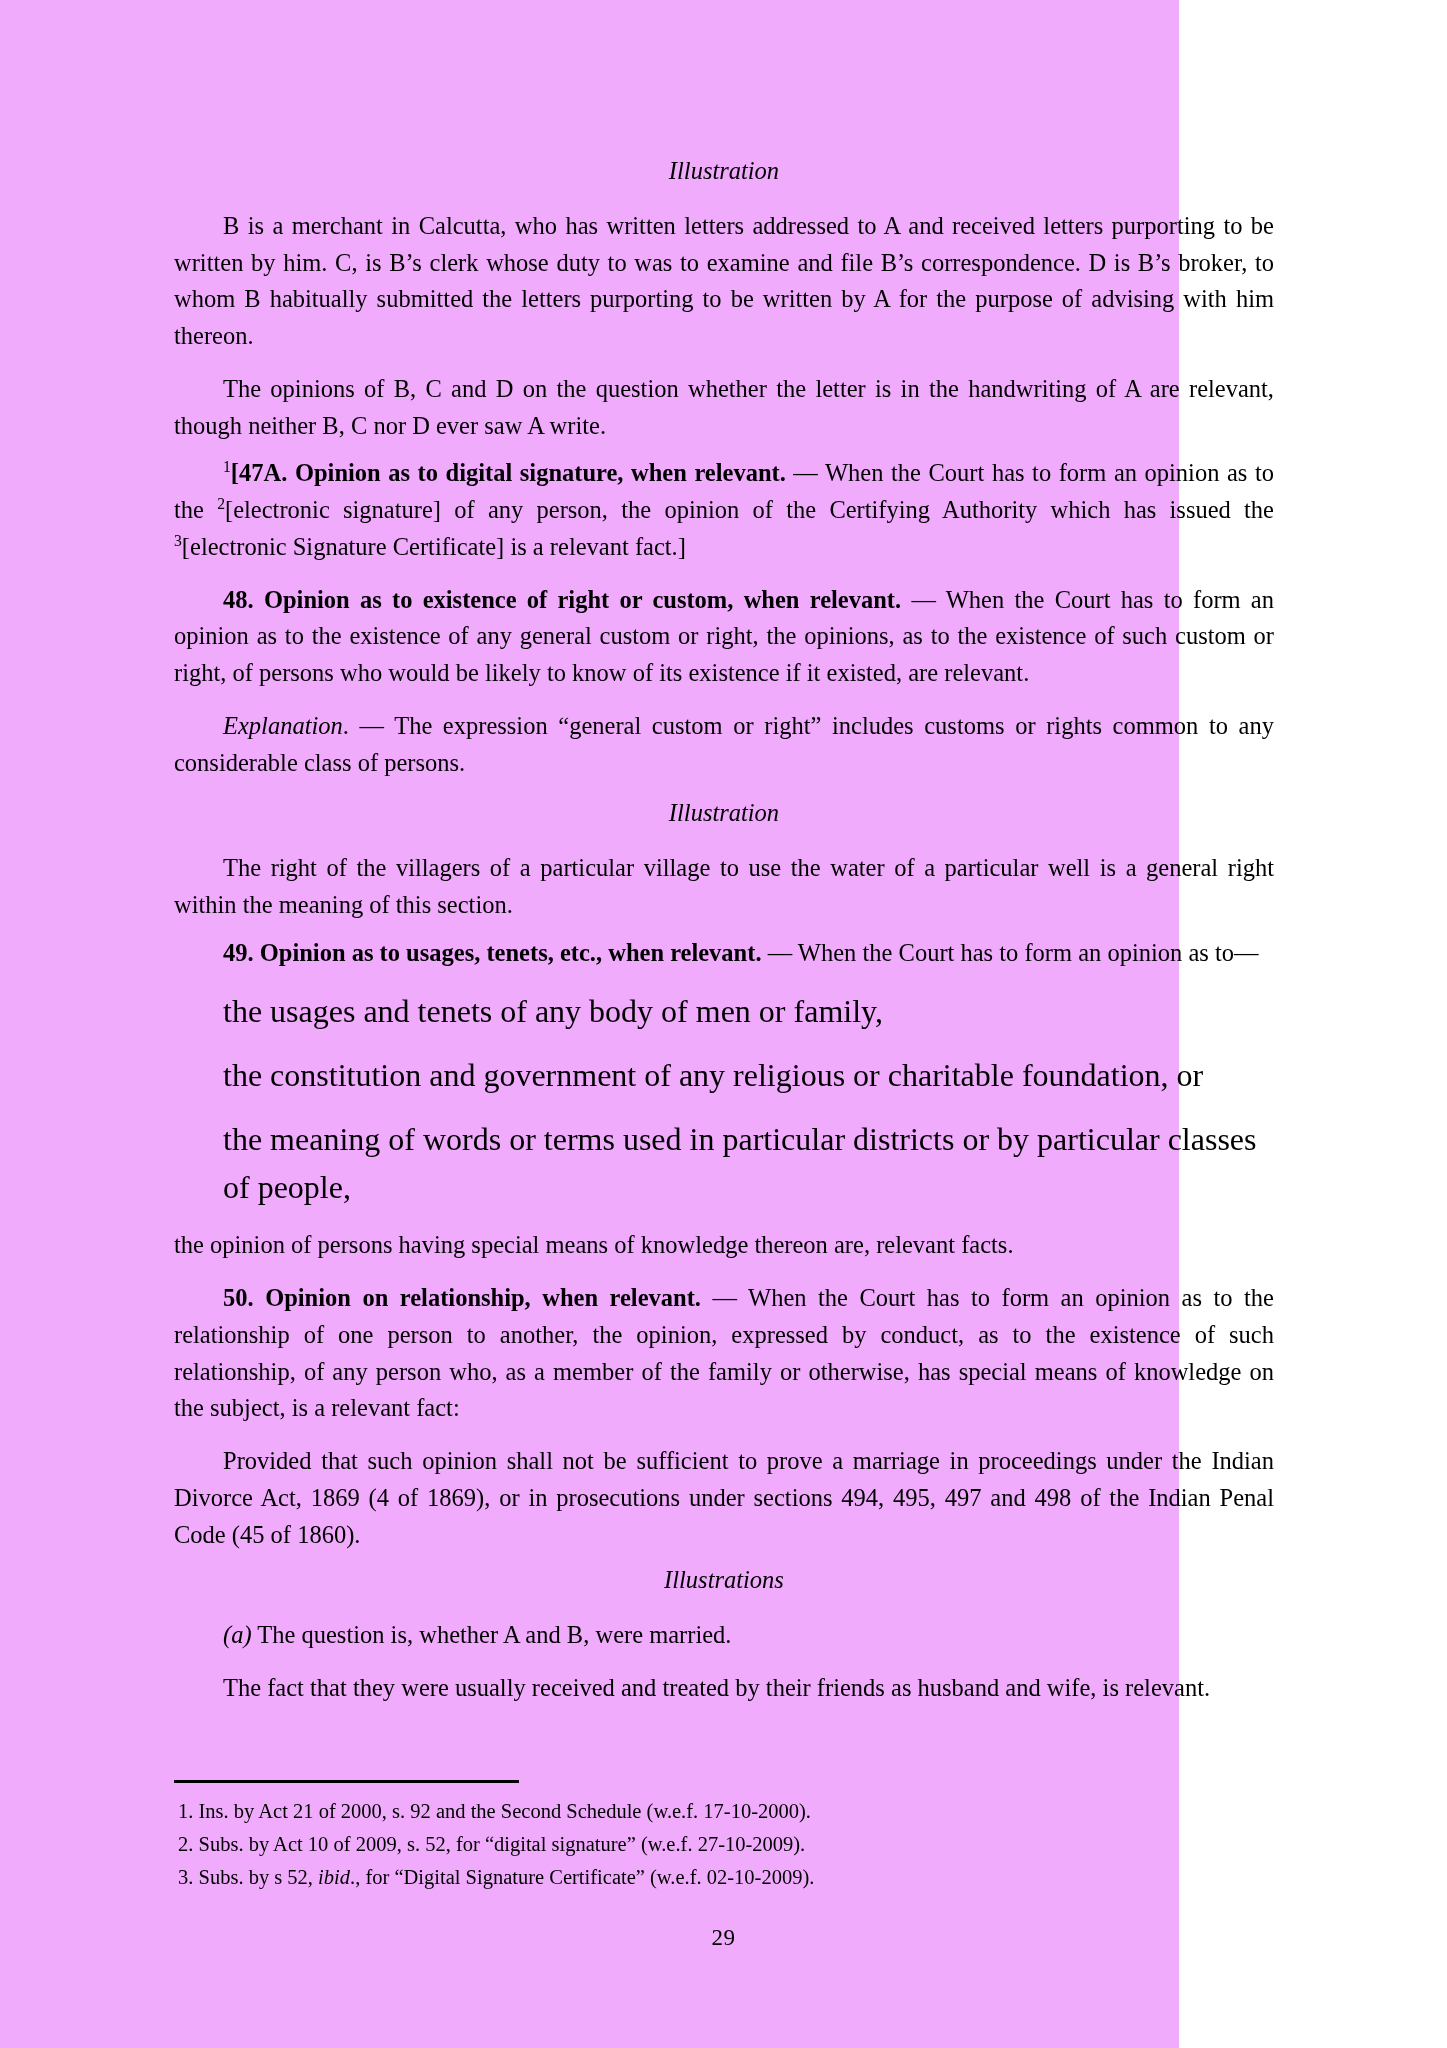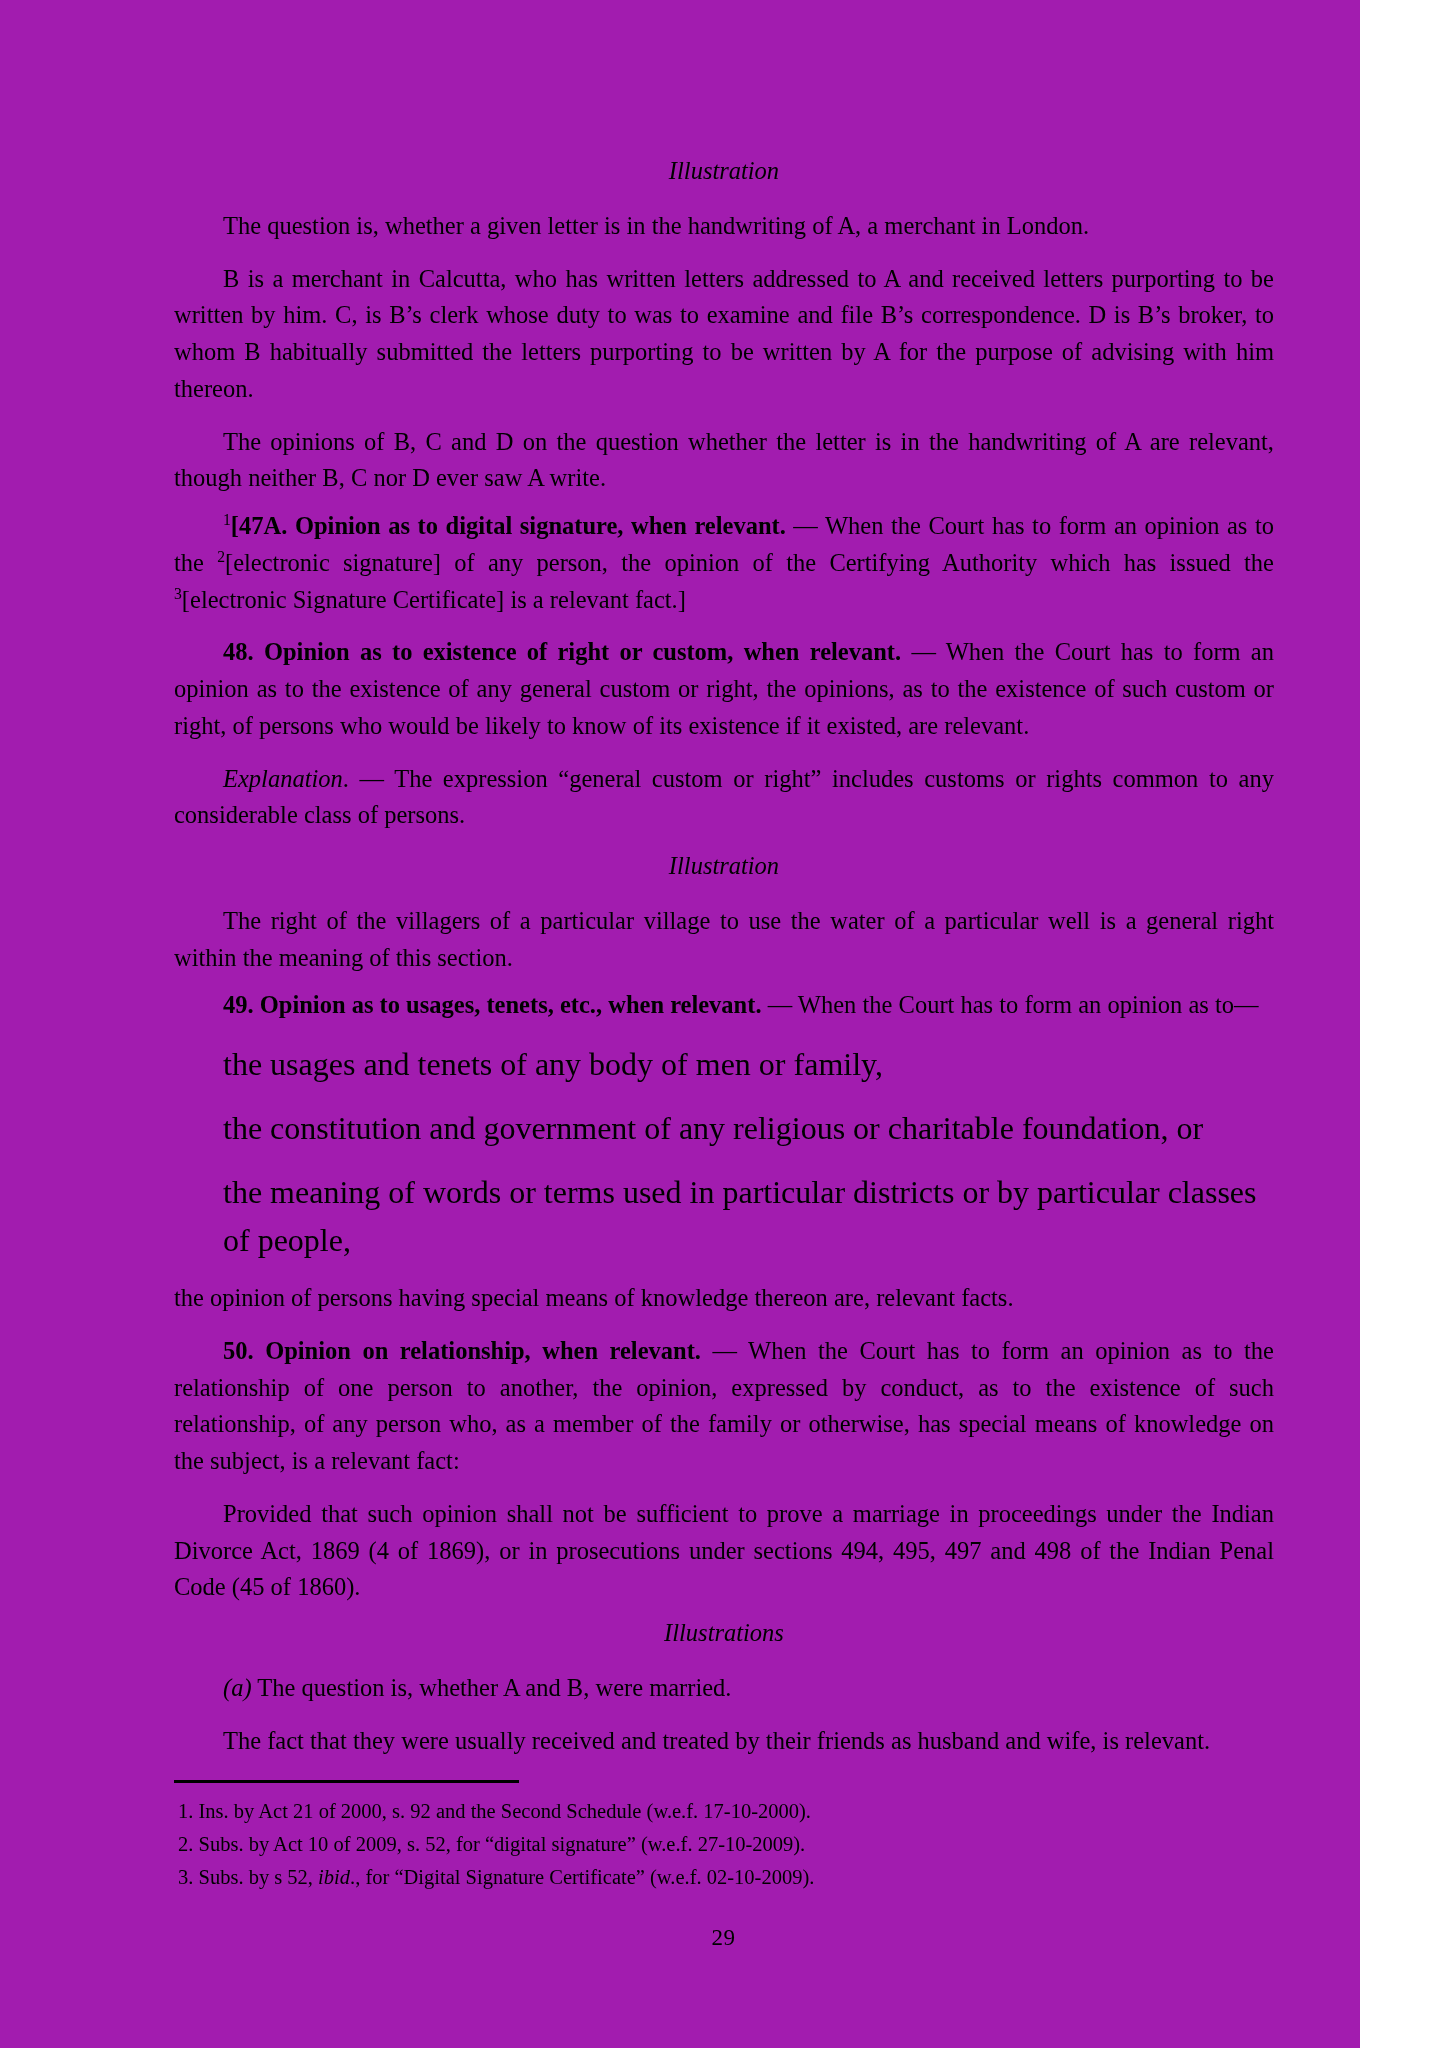--- a/index.html
+++ b/index.html
@@ -10,23 +10,23 @@
   body {
     width: 1447px;
     height: 2048px;
     font-family: "Liberation Serif", "DejaVu Serif", serif;
     color: #000000;
     overflow: hidden;
   }
 
   .page {
     position: relative;
-    width: 1360px;
+    width: 1179px;
     height: 2048px;
-    background: #a21caf;
+    background: #f0abfc;
     box-sizing: border-box;
   }
 
   .content {
     position: absolute;
     left: 174px;
     top: 155px;
     width: 1100px;
   }
 
@@ -114,21 +114,20 @@
 </style>
 </head>
 <body>
 
 <div class="page">
 
   <div class="content">
 
     <div class="centered-head">Illustration</div>
 
-    <p class="para">The question is, whether a given letter is in the handwriting of A, a merchant in London.</p>
 
     <p class="para">B is a merchant in Calcutta, who has written letters addressed to A and received letters purporting to be written by him. C, is B’s clerk whose duty to was to examine and file B’s correspondence. D is B’s broker, to whom B habitually submitted the letters purporting to be written by A for the purpose of advising with him thereon.</p>
 
     <p class="para tight">The opinions of B, C and D on the question whether the letter is in the handwriting of A are relevant, though neither B, C nor D ever saw A write.</p>
 
     <p class="para noindent" style="text-indent:49px;">
       <sup class="fn">1</sup><b class="sec">[</b><b class="sec">47A. Opinion as to digital signature, when relevant.</b><span> — </span><span>When the Court has to form an opinion as to the </span><sup class="fn">2</sup><span>[electronic signature] of any person, the opinion of the Certifying Authority which has issued the </span><sup class="fn">3</sup><span>[electronic Signature Certificate] is a relevant fact.]</span>
     </p>
 
     <p class="para">

